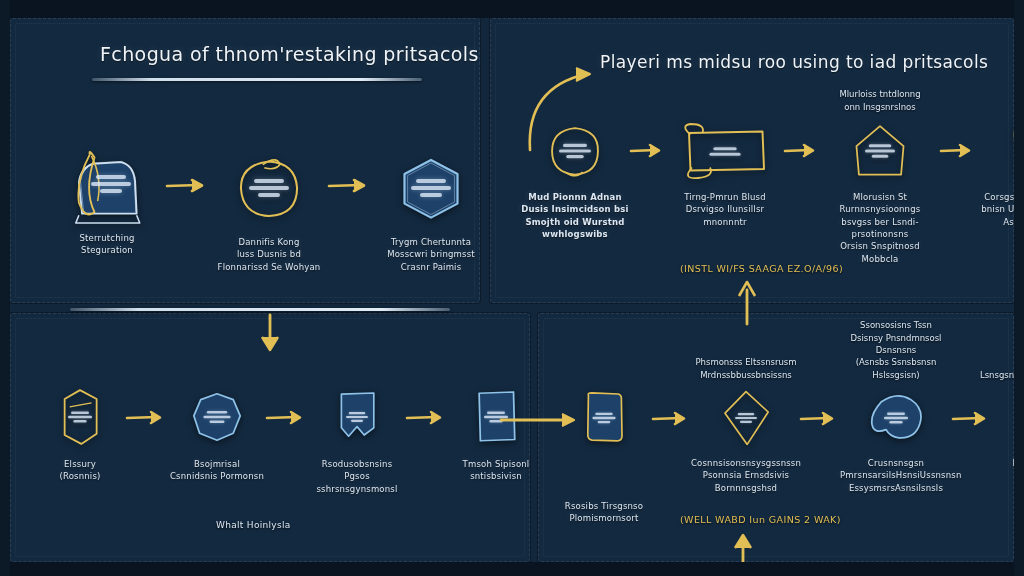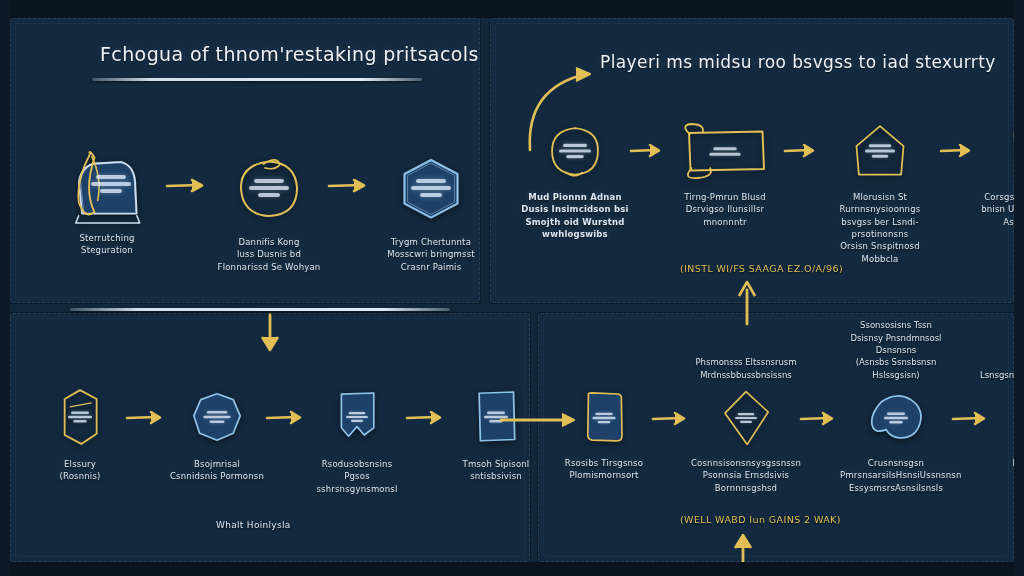--- a/index.html
+++ b/index.html
@@ -278,21 +278,21 @@
           </div>
       </div>
       <div class="node-caption" style="white-space: pre-line;">Trygm Chertunnta
 Mosscwri bringmsst
 Crasnr Paimis</div>
     </div>
   </div>
 
   <div class="panel" id="panel-tr"></div>
 
-  <div class="panel-title" id="title-tr">Playeri ms midsu roo bsvgss to iad stexurrty</div>
+  <div class="panel-title" id="title-tr">Playeri ms midsu roo using to iad pritsacols</div>
 
   <div class="conn" style="left:524px; top:58px;">
     <svg width="90" height="95" viewBox="0 0 90 95">
       <path d="M6 92 Q2 30 62 16" fill="none" stroke="#e2bf55" stroke-width="2.6" stroke-linecap="round"></path>
       <path d="M52 10 L66 16 L52 23" fill="#e2bf55" stroke="#e2bf55" stroke-width="2" stroke-linejoin="round"></path>
     </svg>
   </div>
 
   <div class="row" id="row-tr" style="left:520px; top:120px;">
 
@@ -343,20 +343,22 @@
     <div class="arrow-h" style="width:36px;height:62px;">
       <svg viewBox="0 0 36 62">
           <g stroke="#e2bf55" stroke-width="2.6" fill="none" stroke-linecap="round">
         <path d="M1 31 L26 30"></path>
             <path d="M20 25 L29 30.5 L20 36" fill="#e2bf55" stroke-linejoin="round"></path>
       </g>
         </svg>
     </div>
 
     <div class="node-wrap" style="width:120px;">
+      <div class="node-toplabel" style="white-space: pre-line;">Mlurloiss tntdlonng
+onn Insgsnrslnos</div>
       <div class="shape" style="width:66px;height:62px;">
         <svg viewBox="0 0 100 100">
           <path d="M50 10 L88 42 L84 88 L16 88 L12 42 Z" fill="none" stroke="#e2bf55" stroke-width="2.8" stroke-linejoin="round"></path>
         </svg>
         <div class="scribble" style="transform:scale(0.75)">
             <i></i>
             <i></i>
             <i></i>
           </div>
       </div>
@@ -533,21 +535,21 @@
 
   <div class="conn" style="left:732px; top:278px;">
     <svg width="30" height="48" viewBox="0 0 30 48">
       <path d="M15 46 L15 12" fill="none" stroke="#e2bf55" stroke-width="2.8" stroke-linecap="round"></path>
       <path d="M7 18 L15 4 L23 18" fill="none" stroke="#e2bf55" stroke-width="2.6" stroke-linejoin="round"></path>
     </svg>
   </div>
 
   <div class="row" id="row-br" style="left:556px; top:388px;">
 
-    <div class="node-wrap" style="width:96px;">
+    <div class="node-wrap" style="width:96px;gap:43px;">
       <div class="shape" style="width:50px;height:60px;">
         <svg viewBox="0 0 80 100">
           <path d="M14 12 Q12 8 20 8 L64 10 Q70 12 69 20 L70 80 Q70 88 62 88 L20 87 Q13 86 13 78 Z" fill="#1d4168" stroke="#e2bf55" stroke-width="2.8" stroke-linejoin="round"></path>
         </svg>
         <div class="scribble" style="transform:scale(0.58)">
             <i></i>
             <i></i>
             <i></i>
           </div>
       </div>

